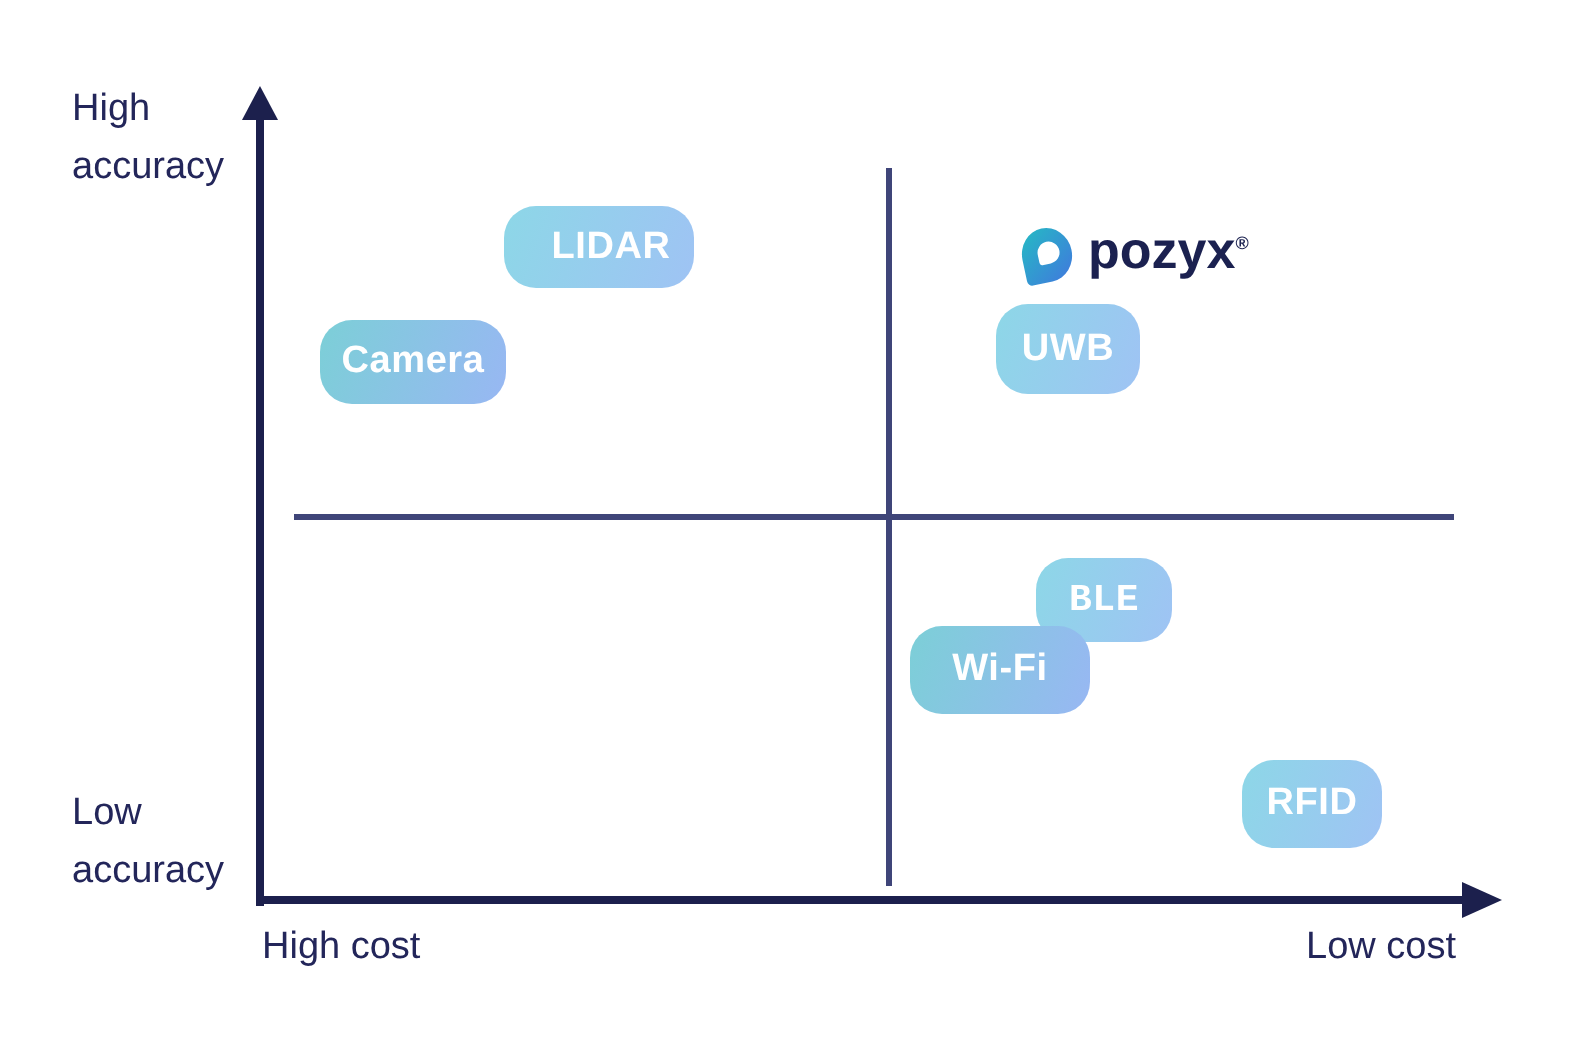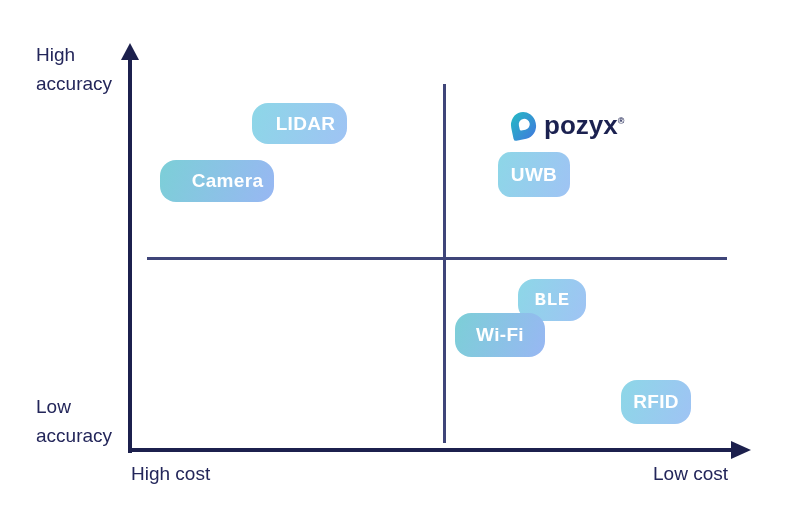--- a/index.html
+++ b/index.html
@@ -40,28 +40,28 @@
 
   
   .pill {
     position: absolute; display: flex; align-items: center; justify-content: center;
     color: #ffffff; font-weight: bold; font-size: 19px; letter-spacing: 0.3px;
     border-radius: 16px;
   }
   .grad-teal { background: linear-gradient(110deg, #7ccfd7 0%, #98b7f3 100%); }
   .grad-cyan { background: linear-gradient(110deg, #8dd7e7 0%, #9fc3f4 100%); }
   .p-lidar  { left: 252px; top: 103px; width: 83px; height: 41px; padding-left: 12px; }
-  .p-camera { left: 160px; top: 160px; width: 93px; height: 42px; padding-left: 21px; }
-  .p-uwb    { left: 498px; top: 152px; width: 72px; height: 45px; border-radius: 13px; }
+  .p-camera { left: 160px; top: 160px; width: 93px; height: 42px; }
+  .p-uwb    { left: 498px; top: 152px; width: 72px; height: 45px; }
   .p-ble    { left: 518px; top: 279px; width: 68px; height: 42px; z-index: 1; font-family: Liberation Mono, monospace; }
   .p-wifi   { left: 455px; top: 313px; width: 90px; height: 44px; z-index: 2; }
   .p-rfid   { left: 621px; top: 380px; width: 70px; height: 44px; }
 
   
-  .logo { position: absolute; left: 511px; top: 110px; display: flex; align-items: center; gap: 8px; }
+  .logo { position: absolute; left: 511px; top: 110px; display: flex; align-items: flex-end; gap: 8px; }
   .pin {
     position: relative; width: 25px; height: 27px;
     border-radius: 50% 50% 50% 10%;
     transform: rotate(-12deg);
     background: linear-gradient(140deg, #27b5c6 10%, #3e7edb 90%);
   }
   .pin-inner {
     position: absolute; left: 8px; top: 7px; width: 11px; height: 11px;
     background: #ffffff; border-radius: 50% 50% 50% 12%;
   }

